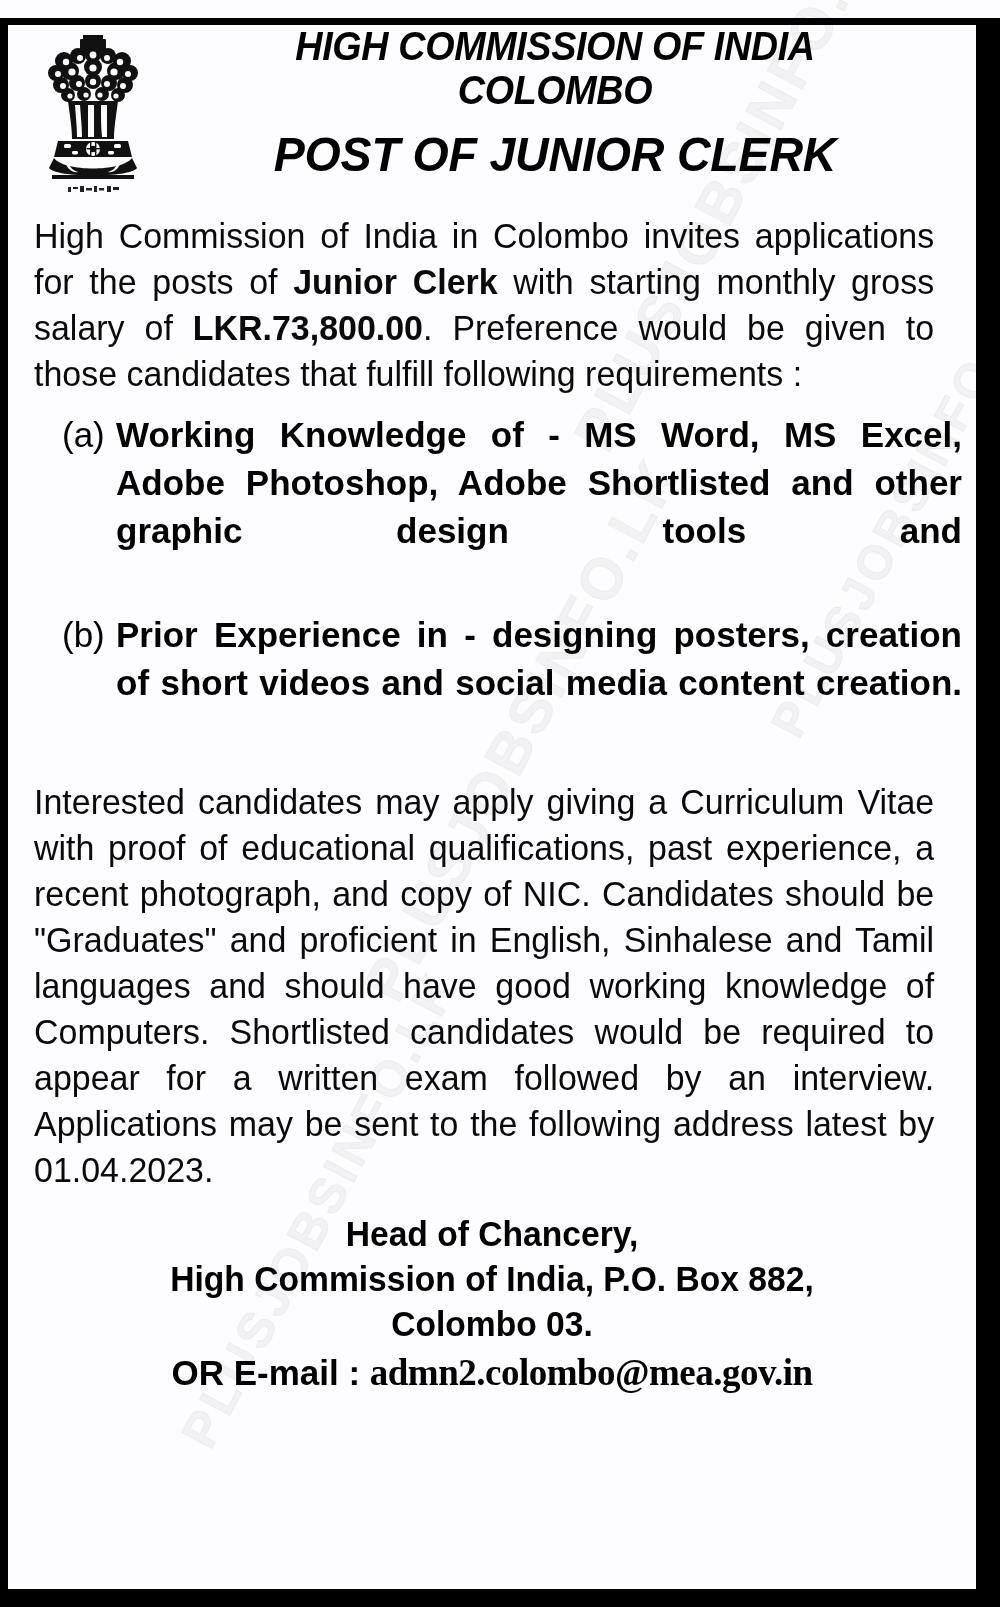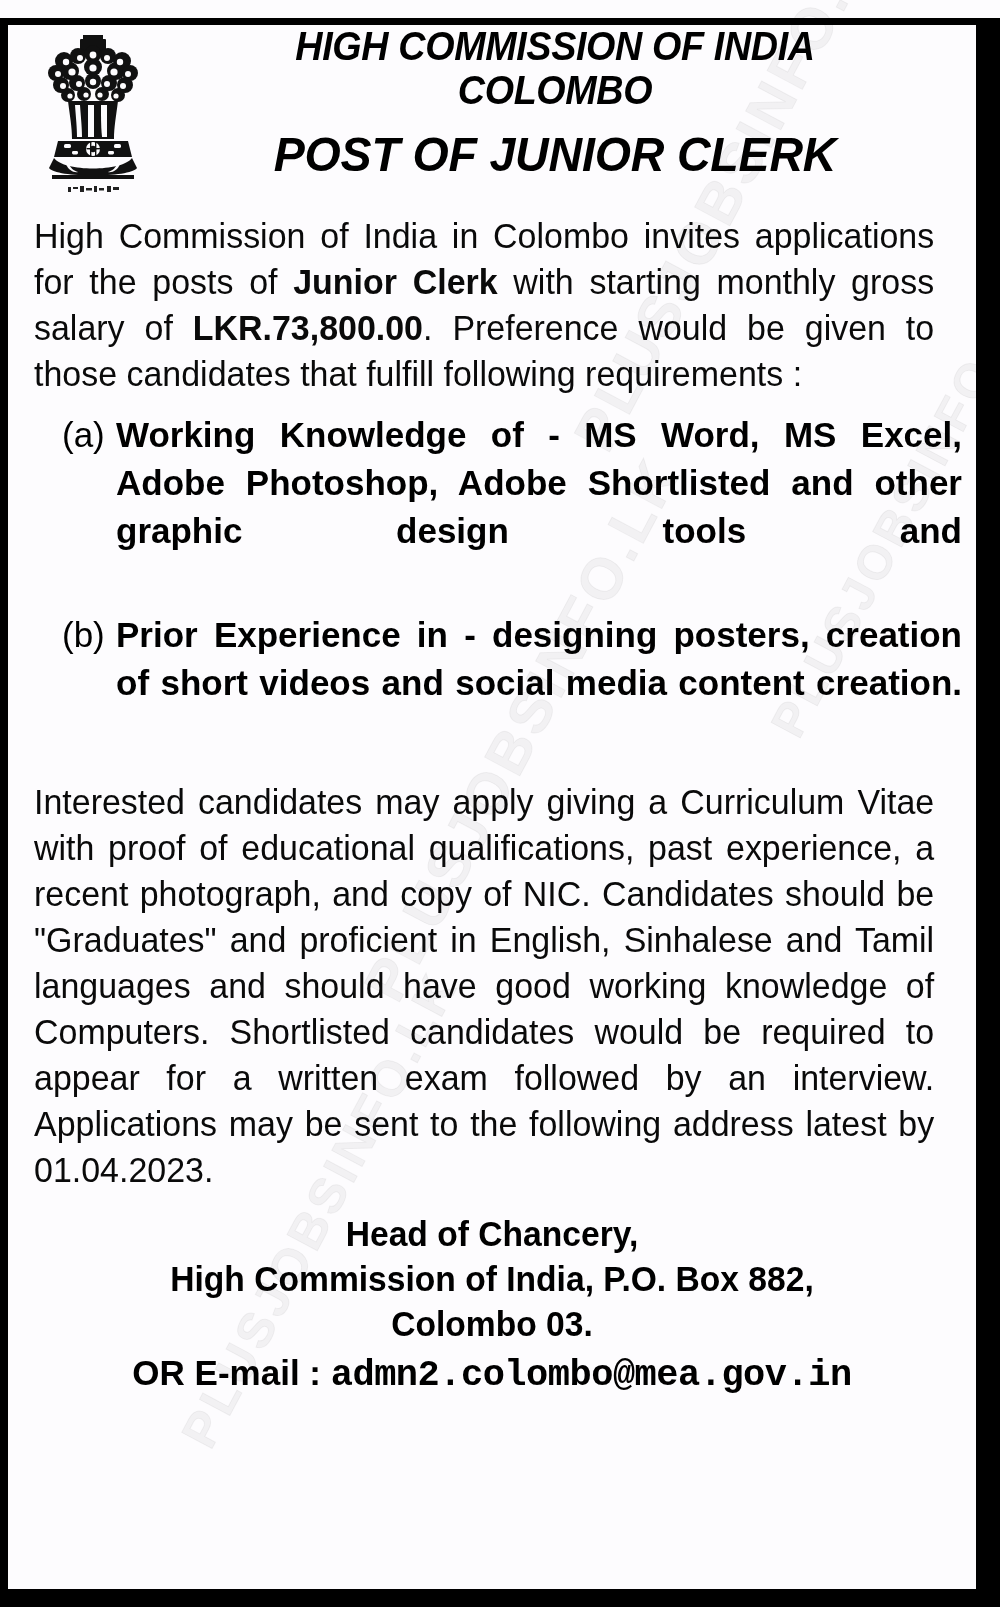--- a/index.html
+++ b/index.html
@@ -195,21 +195,21 @@
   #email-line {
     font-family: "Liberation Sans", sans-serif;
     font-weight: 700;
     font-size: 35px;
     line-height: 48px;
     color: #000;
     margin: 3px 0 0 0;
     white-space: nowrap;
   }
   #email-address {
-    font-family: Liberation Mono, monospace;
+    font-family: Liberation Serif, serif;
     font-weight: 700;
     font-size: 37px;
     letter-spacing: -0.5px;
   }
 </style>
 </head>
 <body>
 
 <div id="ad-page">
 

